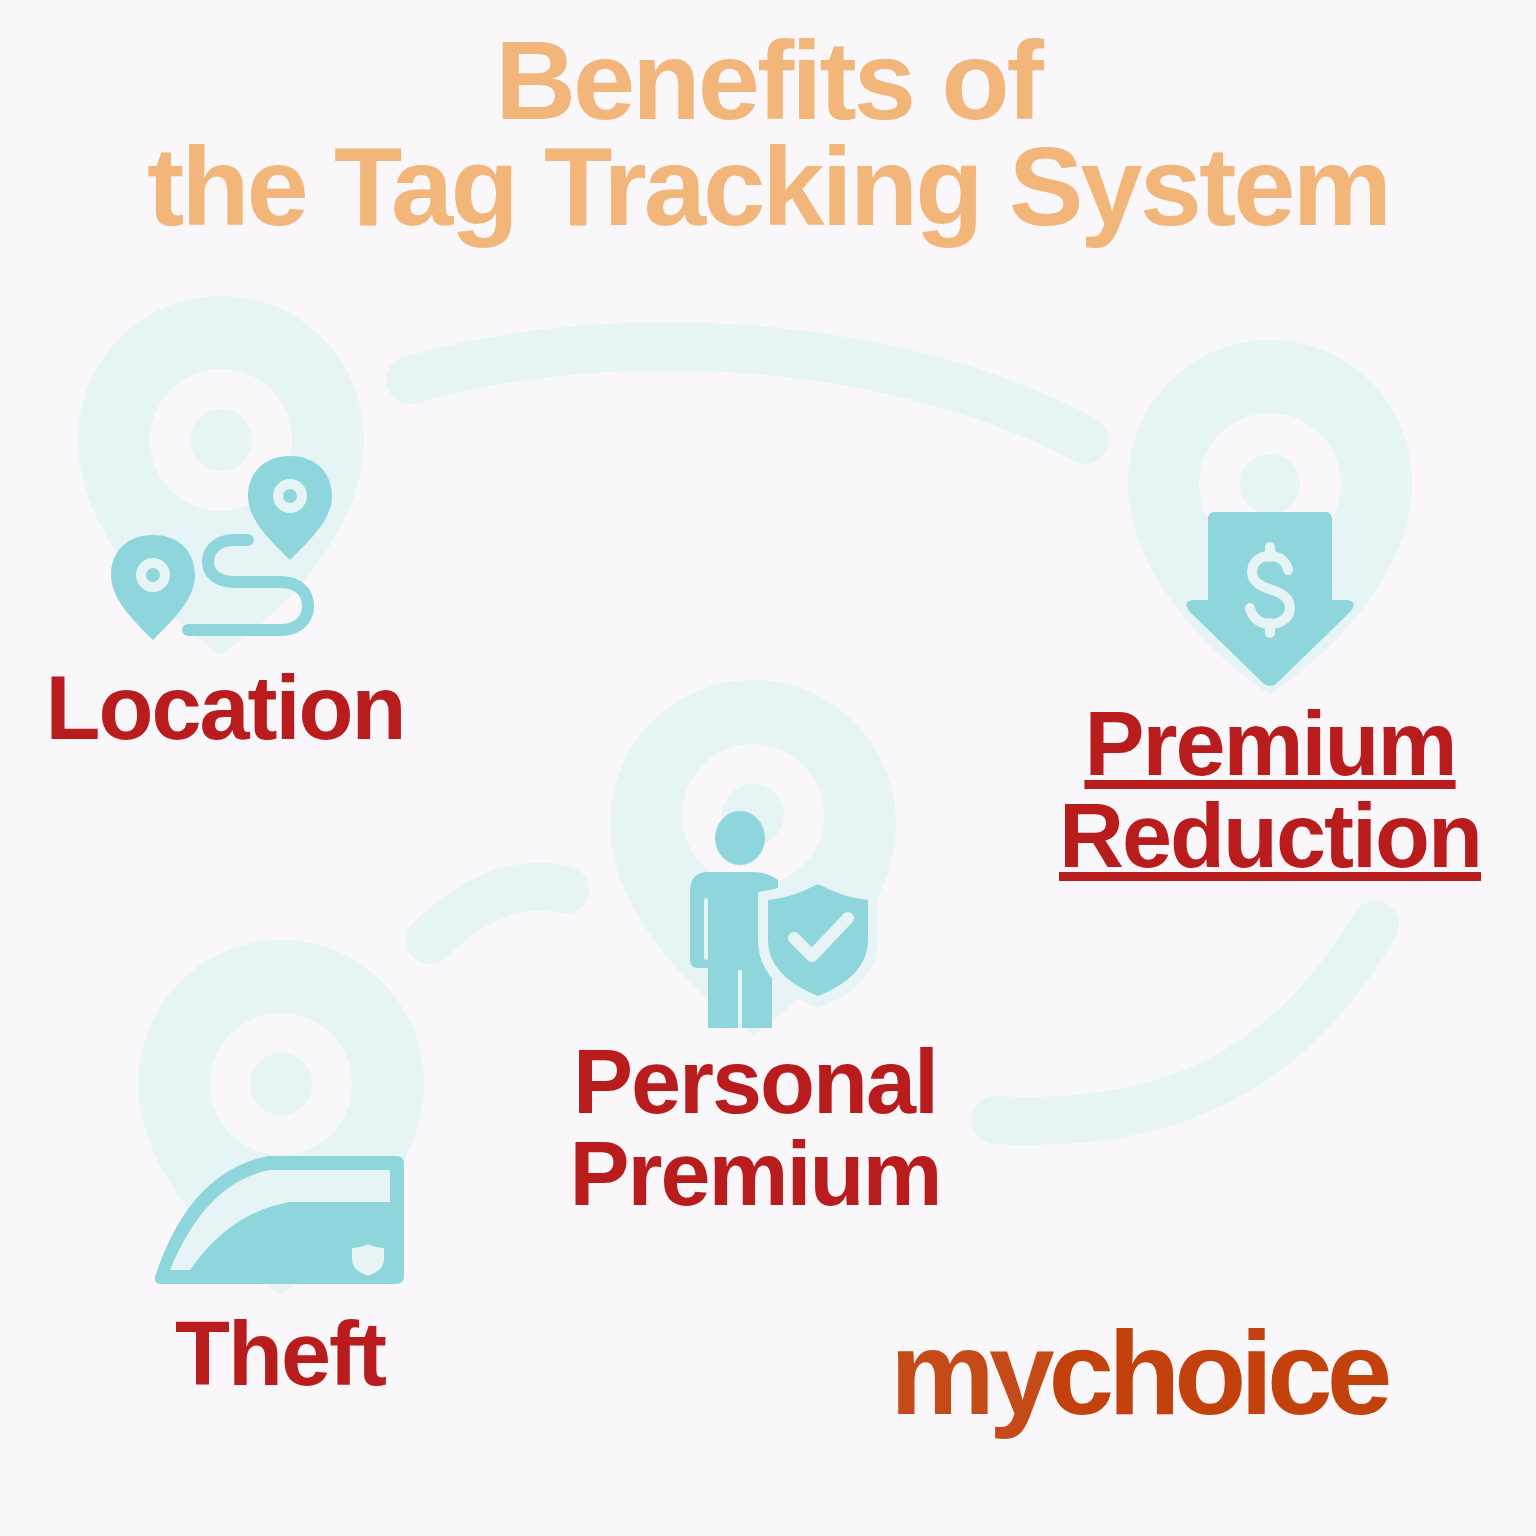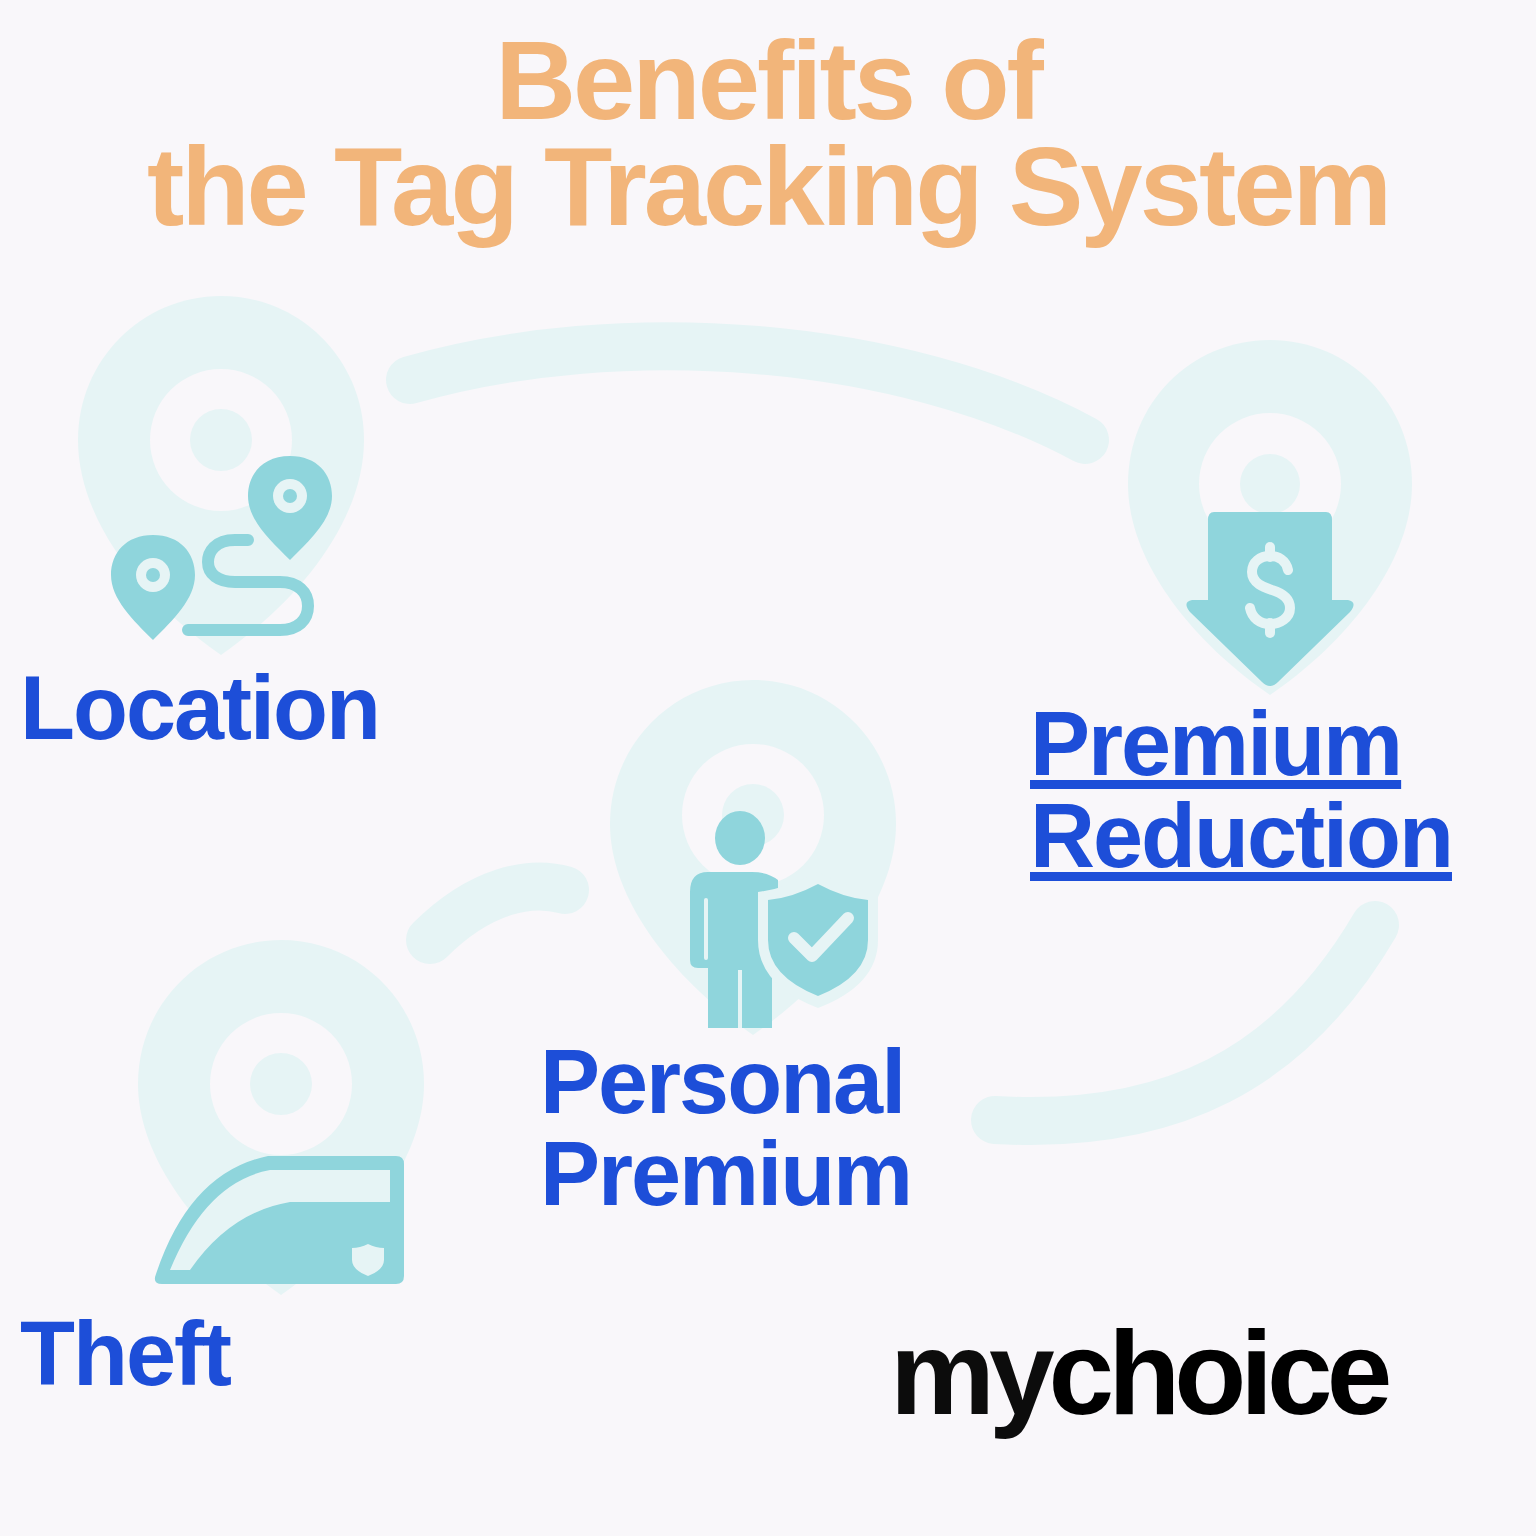--- a/index.html
+++ b/index.html
@@ -8,30 +8,30 @@
     background: #f9f7fa; position: relative;
     font-family: "Liberation Sans", "DejaVu Sans", sans-serif;
   }
   .bg-svg { position: absolute; left: 0; top: 0; width: 1536px; height: 1536px; }
   .title {
     position: absolute; left: 0; top: 28px; width: 1536px; text-align: center;
     color: #f2b57a; font-weight: 700; font-size: 112px; line-height: 106px;
     letter-spacing: -3px;
   }
   .label {
-    position: absolute; color: #1d4ed8; font-weight: 700;
-    font-size: 90px; line-height: 92px; letter-spacing: -2px;
+    position: absolute; color: #b91c1c; font-weight: 700;
+    font-size: 90px; line-height: 92px; text-align: center; letter-spacing: -2px;
   }
   .label span { display: block; }
   .lbl-location { left: 20px; top: 662px; width: 410px; }
   .lbl-premium { left: 1030px; top: 698px; width: 480px; text-decoration: underline; }
   .lbl-personal { left: 540px; top: 1036px; width: 430px; }
   .lbl-theft { left: 20px; top: 1308px; width: 520px; }
   .logo {
-    position: absolute; left: 890px; top: 1308px; color: #000000;
+    position: absolute; left: 890px; top: 1308px; color: #c2410c;
     font-weight: 700; font-size: 118px; letter-spacing: -6px; line-height: 130px;
   }
   .logo .my { font-weight: 700; opacity: 0.95; }
   .icon { position: absolute; }
 </style>
 </head>
 <body>
 
 <svg class="bg-svg" viewBox="0 0 1536 1536">
   <g fill="#e6f4f5">

